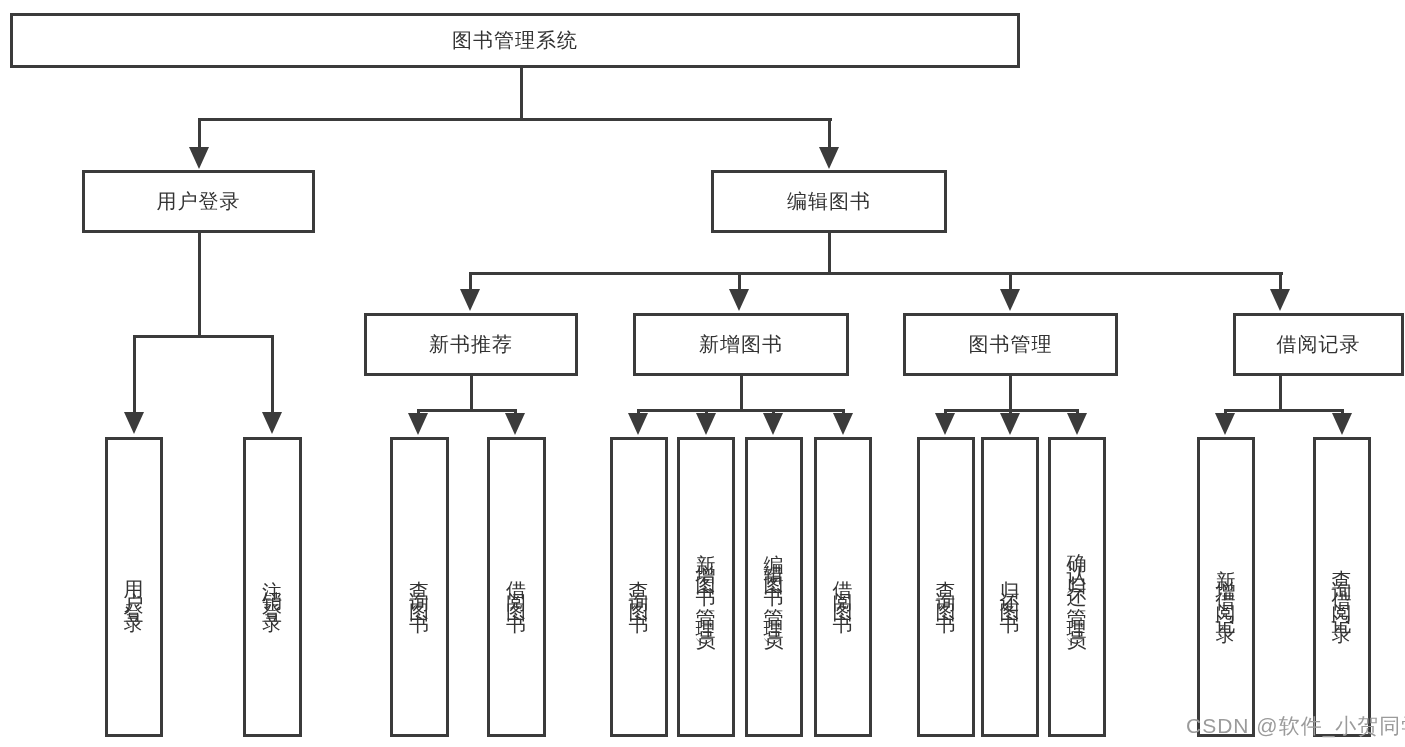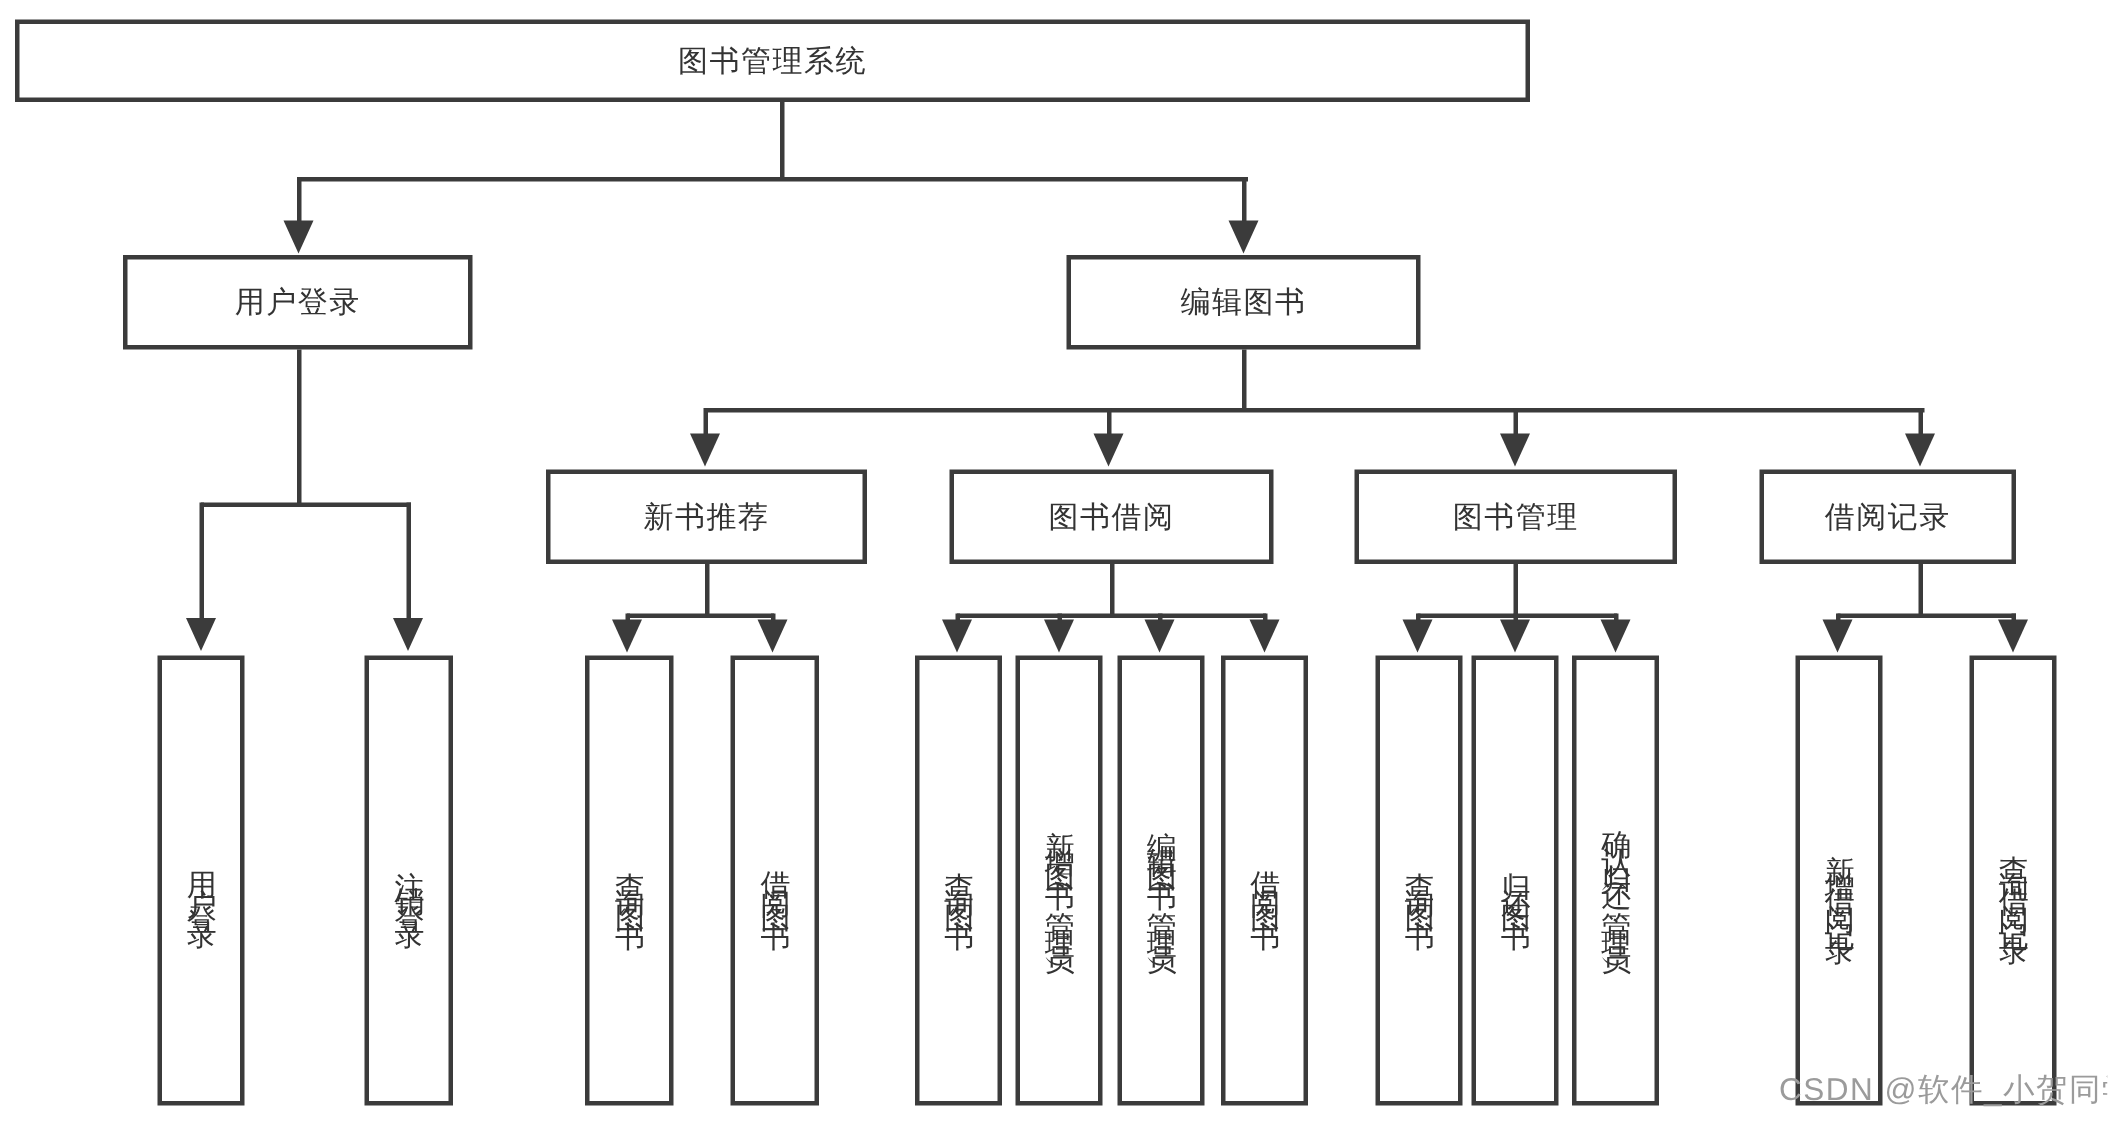--- a/index.html
+++ b/index.html
@@ -44,26 +44,26 @@
     <span>用户登录</span>
   </div>
   <div class="box" style="left:711px; top:170px; width:236px; height:63px;">
     <span>编辑图书</span>
   </div>
 
   <div class="box" style="left:364px; top:313px; width:214px; height:63px;text-align:right;">
     <span>新书推荐</span>
   </div>
   <div class="box" style="left:633px; top:313px; width:216px; height:63px;">
-    <span>图书借阅</span>
+    <span>新增图书</span>
   </div>
   <div class="box" style="left:903px; top:313px; width:215px; height:63px;">
     <span>图书管理</span>
   </div>
-  <div class="box" style="left:1173px; top:313px; width:171px; height:63px;justify-content:center;">
+  <div class="box" style="left:1233px; top:313px; width:171px; height:63px;justify-content:center;">
     <span>借阅记录</span>
   </div>
 
   <div class="box vbox" style="left:105px; top:437px; width:58px; height:300px;">
     <span>用户登录</span>
   </div>
   <div class="box vbox" style="left:243px; top:437px; width:59px; height:300px;">
     <span>注销登录</span>
   </div>
 

